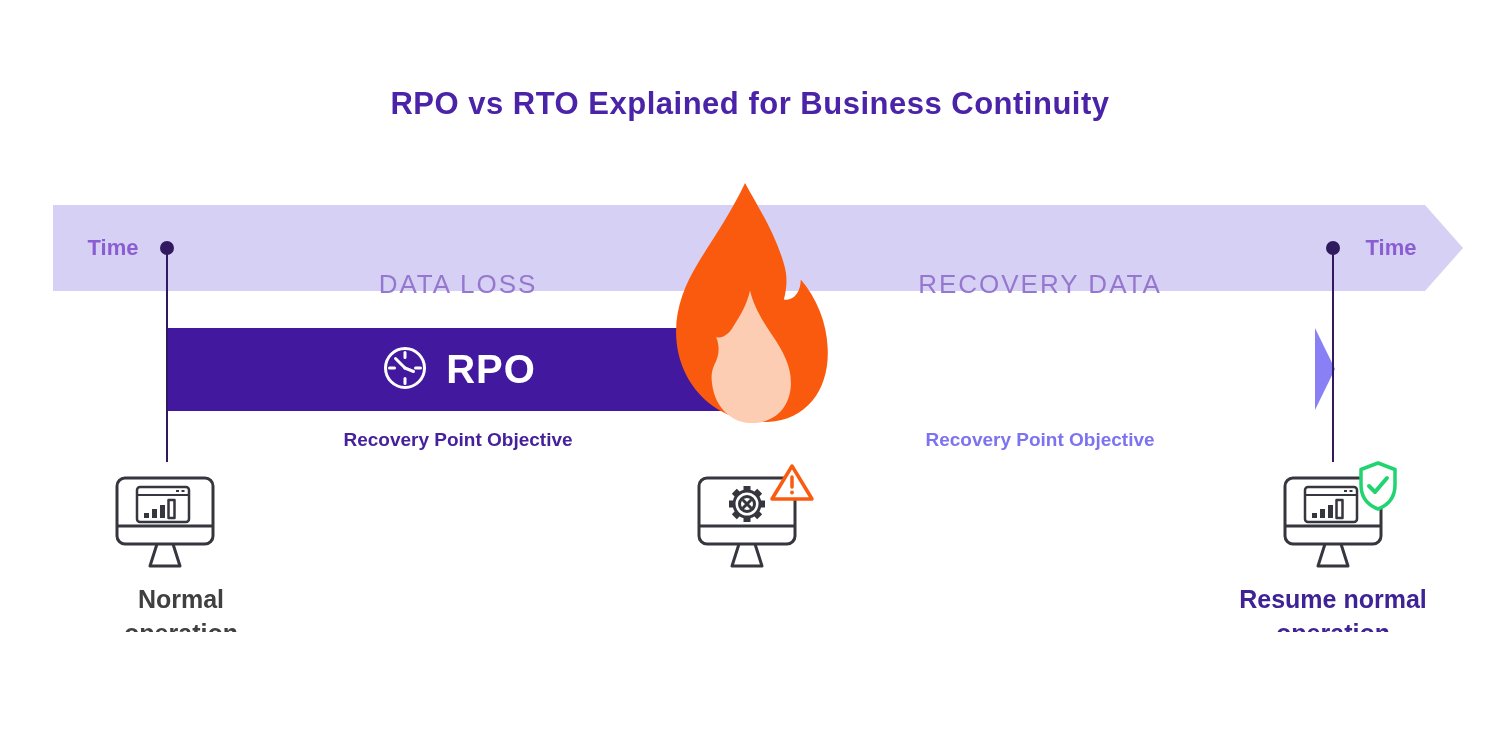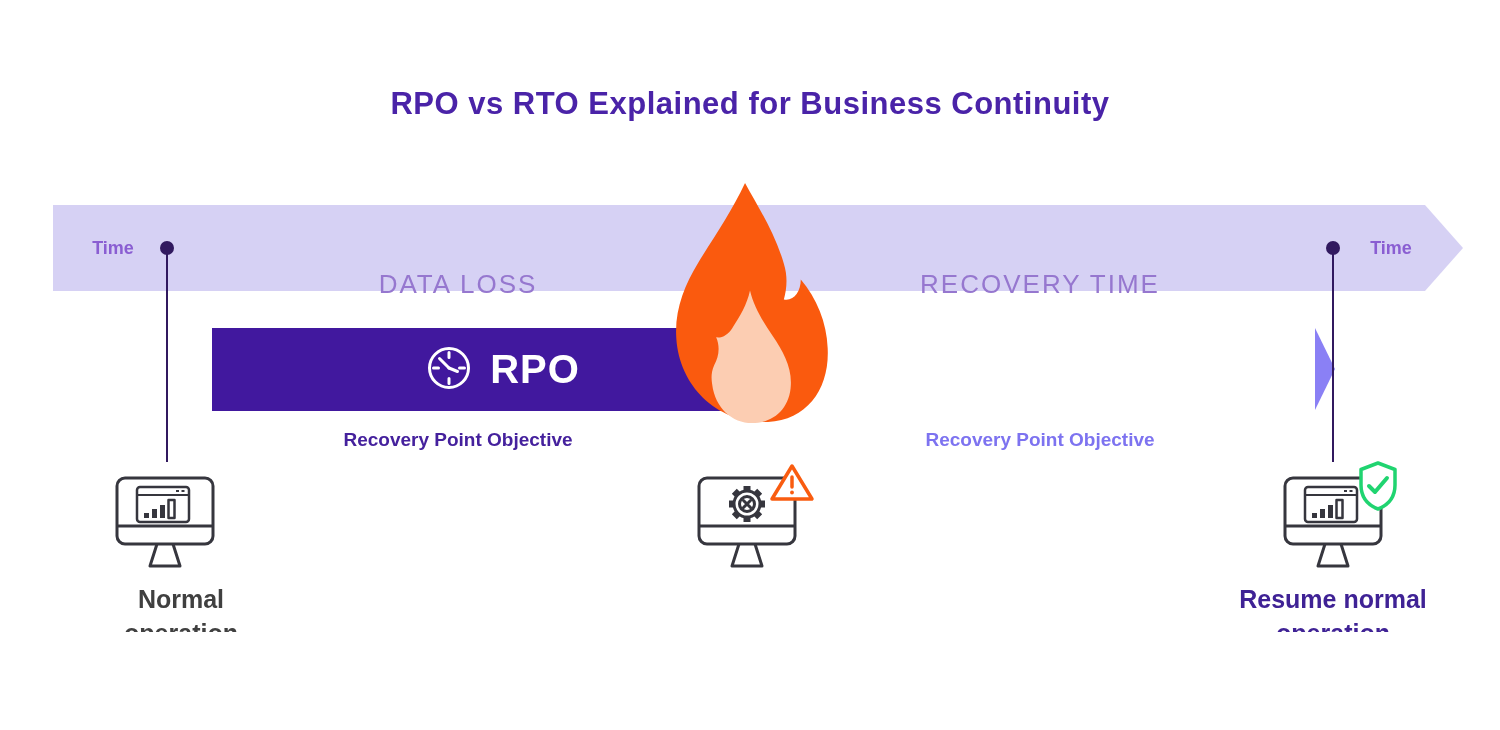--- a/index.html
+++ b/index.html
@@ -15,39 +15,39 @@
   }
   
   .band{left:53px;top:205px;width:1372px;height:86px;background:#d6d1f4;z-index:1;}
   .band-tip{
     left:1425px;top:205px;width:0;height:0;z-index:1;
     border-top:43px solid transparent;border-bottom:43px solid transparent;
     border-left:38px solid #d6d1f4;
   }
   .time-label{
     top:205px;height:86px;display:flex;align-items:center;justify-content:center;
-    font-size:18px;font-weight:700;color:#8a5ed2;z-index:2;
+    font-size:22px;font-weight:700;color:#8a5ed2;z-index:2;
   }
   .time-left{left:60px;width:106px;}
   .time-right{left:1346px;width:90px;}
   .seg-label{
     top:205px;height:86px;display:flex;align-items:center;justify-content:center;
     font-size:26px;font-weight:400;color:#9677cf;letter-spacing:2px;z-index:2;margin-top:36px;
   }
   .seg-left{left:258px;width:400px;}
   .seg-right{left:840px;width:400px;}
   .dot{width:14px;height:14px;border-radius:50%;background:#31195f;top:241px;z-index:3;}
   .dot-left{left:160px;}
   .dot-right{left:1326px;}
   .vline{width:2px;background:#31195f;top:252px;height:210px;z-index:2;}
   .vline-left{left:166px;}
   .vline-right{left:1332px;}
   
   .bar{top:328px;height:83px;display:flex;align-items:center;justify-content:center;gap:18px;z-index:1;}
-  .bar-rpo{left:168px;width:582px;background:#41189e;margin-left:44px;}
+  .bar-rpo{left:168px;width:582px;background:#41189e;}
   .bar-rto{left:750px;width:565px;background:#8a80f5;}
   .bar-rto-tip{
     left:1315px;top:328px;width:0;height:0;z-index:1;
     border-top:41.5px solid transparent;border-bottom:41.5px solid transparent;
     border-left:20px solid #8a80f5;
   }
   .bar-abbr{font-size:40px;font-weight:700;color:#ffffff;letter-spacing:1px;}
   .sub-label{
     top:424px;height:32px;display:flex;align-items:center;justify-content:center;
     font-size:19px;font-weight:700;z-index:2;
@@ -78,21 +78,21 @@
 
 <div class="canvas">
 
   <div class="abs title">RPO vs RTO Explained for Business Continuity</div>
 
   <div class="abs band"></div>
   <div class="abs band-tip"></div>
 
   <div class="abs time-label time-left">Time</div>
   <div class="abs seg-label seg-left">DATA LOSS</div>
-  <div class="abs seg-label seg-right">RECOVERY TIME</div>
+  <div class="abs seg-label seg-right">RECOVERY DATA</div>
   <div class="abs time-label time-right">Time</div>
 
   <div class="abs dot dot-left"></div>
   <div class="abs dot dot-right"></div>
   <div class="abs vline vline-left"></div>
   <div class="abs vline vline-right"></div>
 
   <div class="abs bar bar-rpo">
     <span>
       <svg width="46" height="46" viewBox="0 0 46 46" fill="none" stroke="#ffffff" stroke-width="3" stroke-linecap="round">

